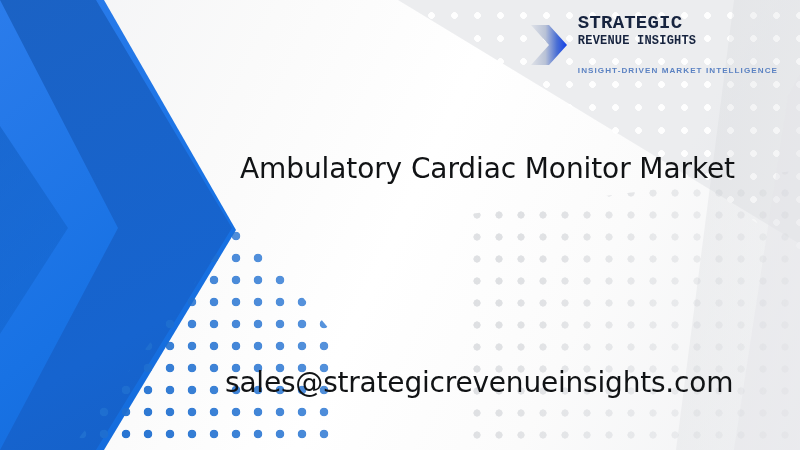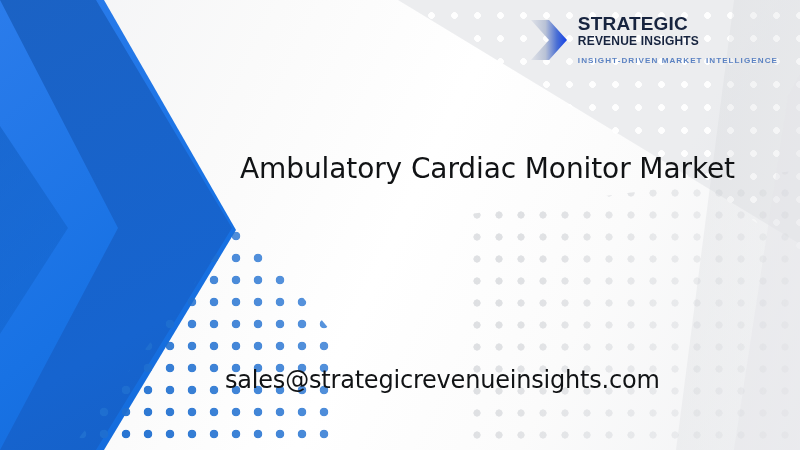--- a/index.html
+++ b/index.html
@@ -81,55 +81,55 @@
     position:absolute;
     top:14px;
     right:22px;
     display:flex;
     align-items:center;
     gap:9px;
   }
   .logo-mark { width:40px; height:44px; flex:0 0 auto; display:block; }
   .logo-text { display:flex; flex-direction:column; line-height:1; }
   .logo-l1, .logo-l2 {
-    font-family:Liberation Sans, sans-serif;
+    font-family:Liberation Mono, monospace;
     font-weight:bold;
     color:#17243f;
     letter-spacing:.2px;
   }
   .logo-l1 { font-size:19px; }
   .logo-l2 { font-size:12px; margin-top:2px; }
   .logo-tag {
     font-family:"Liberation Sans", sans-serif;
     font-size:8.1px;
     font-weight:bold;
     letter-spacing:1.06px;
     color:#5b82c2;
-    margin-top:10px;
+    margin-top:20px;
     white-space:nowrap;
   }
 
   
   .title {
     position:absolute;
     left:240px;
     top:152px;
     font-family:"DejaVu Sans", sans-serif;
     font-size:28px;
     font-weight:400;
     color:#111315;
     white-space:nowrap;
     letter-spacing:-.1px;
   }
   .email {
     position:absolute;
     left:225px;
     top:366px;
     font-family:"DejaVu Sans", sans-serif;
-    font-size:24px;
+    font-size:28px;
     font-weight:400;
     color:#111315;
     white-space:nowrap;
     letter-spacing:-.2px;
   }
 </style>
 </head>
 <body>
 
 <div class="slide">

